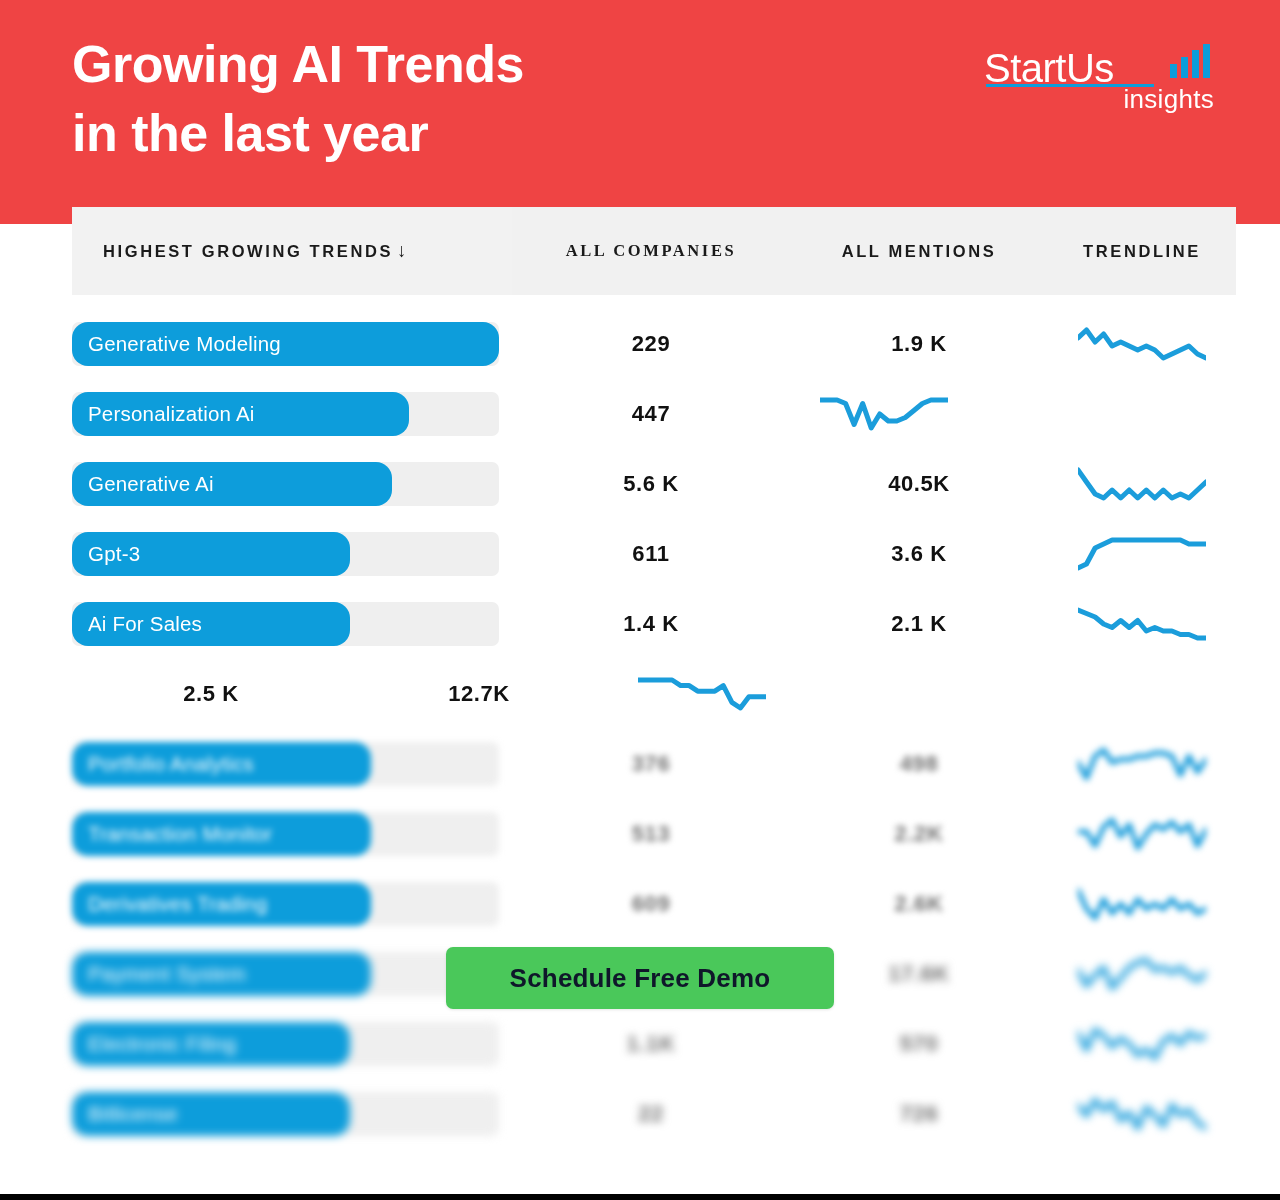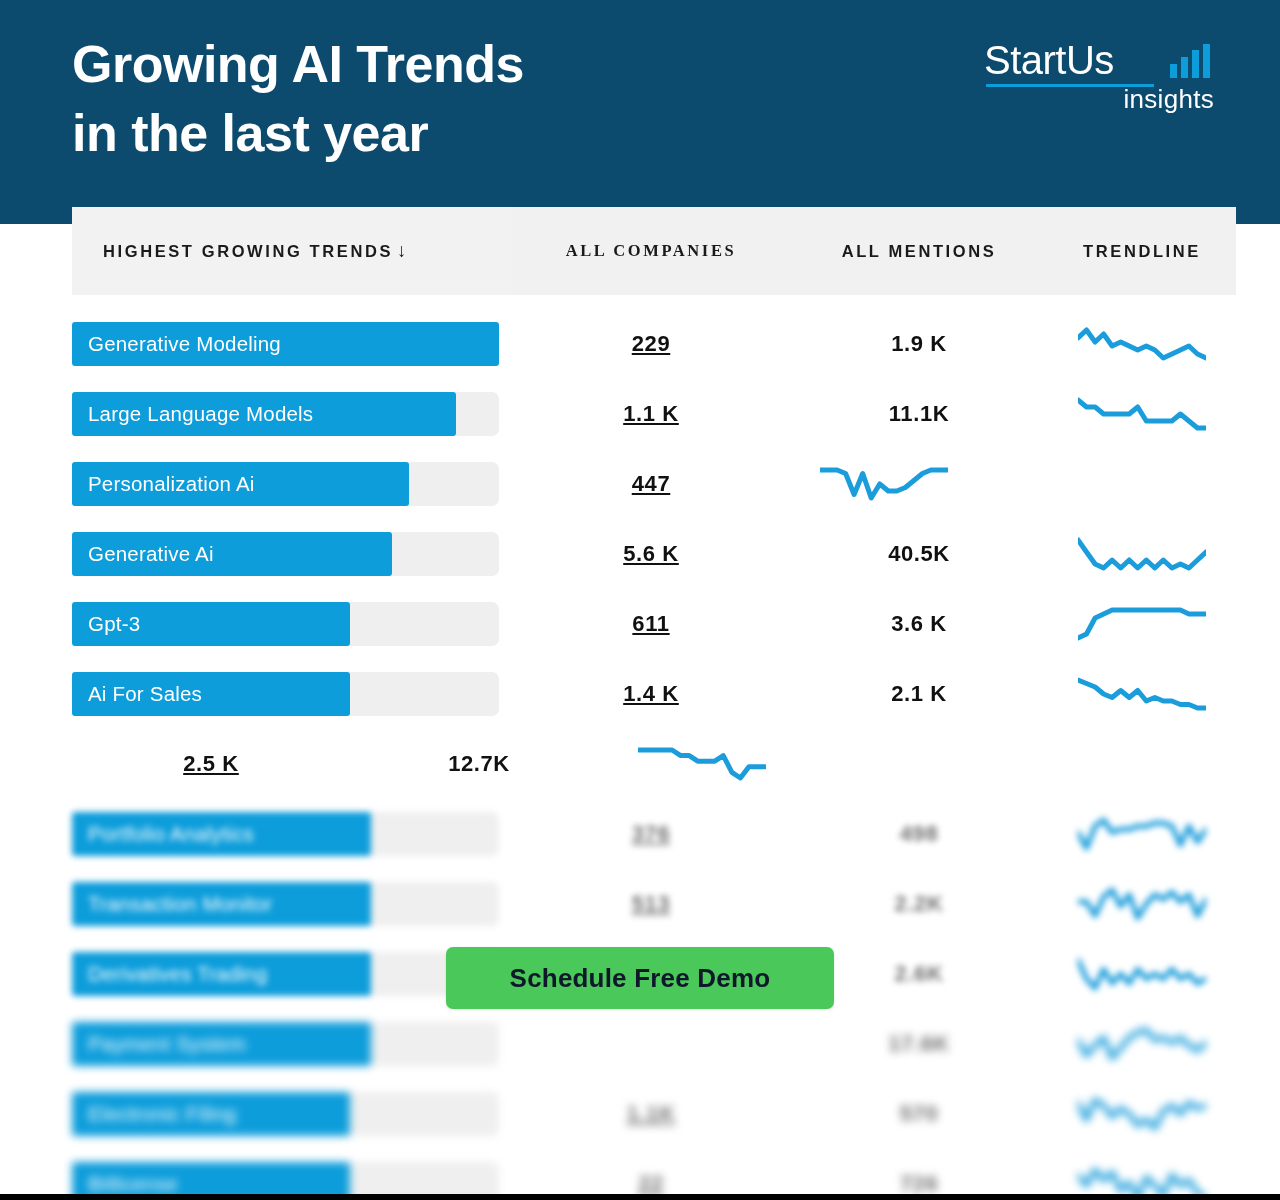--- a/index.html
+++ b/index.html
@@ -7,36 +7,36 @@
   body {
     background:#ffffff;
     font-family:"Liberation Sans", sans-serif;
     overflow:hidden;
     position:relative;
   }
 
   
   .topbar {
     position:absolute; left:0; top:0; width:1280px; height:224px;
-    background:#0c4a6e;
+    background:#ef4444;
   }
   .title {
     position:absolute; left:72px; top:30px;
     color:#ffffff;
     font-size:52px;
     font-weight:bold;
     line-height:1.32;
     letter-spacing:-0.5px;
     white-space:pre-line;
   }
 
   
   .logo { position:absolute; right:66px; top:36px; width:230px; height:82px; }
   .logo-word {
-    position:absolute; left:0; top:4px;
+    position:absolute; left:0; top:12px;
     color:#ffffff; font-size:40px; font-weight:300;
     letter-spacing:-0.5px; line-height:1;
   }
   .logo-bars { position:absolute; right:2px; top:8px; width:42px; height:34px; }
   .logo-bars i {
     position:absolute; bottom:0; width:7px; background:#0d9ddb; display:block;
   }
   .logo-bars i:nth-child(1){ left:0;  height:14px; }
   .logo-bars i:nth-child(2){ left:11px;height:21px; }
   .logo-bars i:nth-child(3){ left:22px;height:28px; }
@@ -66,32 +66,32 @@
 
   .rows { position:relative; margin-top:14px; }
   .row { display:flex; align-items:center; height:70px; }
 
   .cell-bar { width:440px; padding-right:13px; }
   .track {
     position:relative; height:44px; background:#efefef; border-radius:7px; width:100%;
   }
   .fill {
     position:absolute; left:0; top:0; height:44px; background:#0d9ddb;
-    border-radius:3px; display:flex; align-items:center;
+    border-radius:16px; display:flex; align-items:center;
   }
   .fill span {
     color:#ffffff; font-size:20.5px; font-weight:normal;
     padding-left:16px; white-space:nowrap; letter-spacing:0.2px;
   }
 
   .cell-num {
     display:flex; align-items:center; justify-content:center;
     font-size:22px; font-weight:bold; color:#111111; letter-spacing:0.6px;
   }
-  .cell-num.c1 { width:278px;text-decoration:underline; }
+  .cell-num.c1 { width:278px; }
   .cell-num.c2 { width:258px; }
   .cell-spark { width:188px; display:flex; align-items:center; justify-content:center; }
   .cell-spark svg { display:block; }
 
   
   .row.blurred .cell-bar,
   .row.blurred .cell-num,
   .row.blurred .cell-spark { filter:blur(3.4px); }
   .row.blurred.b2 .cell-bar,
   .row.blurred.b2 .cell-num,
@@ -157,36 +157,20 @@
         <div class="cell-num c2">1.9 K</div>
         <div class="cell-spark">
           <svg width="128" height="36" viewBox="0 -4 128 36">
             <path d="M0.0 8.0 L8.5 0.0 L17.1 12.0 L25.6 4.0 L34.1 16.0 L42.7 12.0 L51.2 16.0 L59.7 20.0 L68.3 16.0 L76.8 20.0 L85.3 28.0 L93.9 24.0 L102.4 20.0 L110.9 16.0 L119.5 24.0 L128.0 28.0" fill="none" stroke="#1b9ddb" stroke-width="5" stroke-linecap="round" stroke-linejoin="round"></path>
           </svg>
         </div>
       </div>
       <div class="row">
         <div class="cell-bar">
           <div class="track">
-            <div class="fill" style="width:90%">
-              <span>Large Language Models</span>
-            </div>
-          </div>
-        </div>
-        <div class="cell-num c1">1.1 K</div>
-        <div class="cell-num c2">11.1K</div>
-        <div class="cell-spark">
-          <svg width="128" height="36" viewBox="0 -4 128 36">
-            <path d="M0.0 0.0 L8.5 7.0 L17.1 7.0 L25.6 14.0 L34.1 14.0 L42.7 14.0 L51.2 14.0 L59.7 7.0 L68.3 21.0 L76.8 21.0 L85.3 21.0 L93.9 21.0 L102.4 14.0 L110.9 21.0 L119.5 28.0 L128.0 28.0" fill="none" stroke="#1b9ddb" stroke-width="5" stroke-linecap="round" stroke-linejoin="round"></path>
-          </svg>
-        </div>
-      </div>
-      <div class="row">
-        <div class="cell-bar">
-          <div class="track">
             <div class="fill" style="width:79%">
               <span>Personalization Ai</span>
             </div>
           </div>
         </div>
         <div class="cell-num c1">447</div>
         <div class="cell-spark">
           <svg width="128" height="36" viewBox="0 -4 128 36">
             <path d="M0.0 0.0 L8.5 0.0 L17.1 0.0 L25.6 3.5 L34.1 24.5 L42.7 3.5 L51.2 28.0 L59.7 14.0 L68.3 21.0 L76.8 21.0 L85.3 17.5 L93.9 10.5 L102.4 3.5 L110.9 0.0 L119.5 0.0 L128.0 0.0" fill="none" stroke="#1b9ddb" stroke-width="5" stroke-linecap="round" stroke-linejoin="round"></path>
           </svg>

